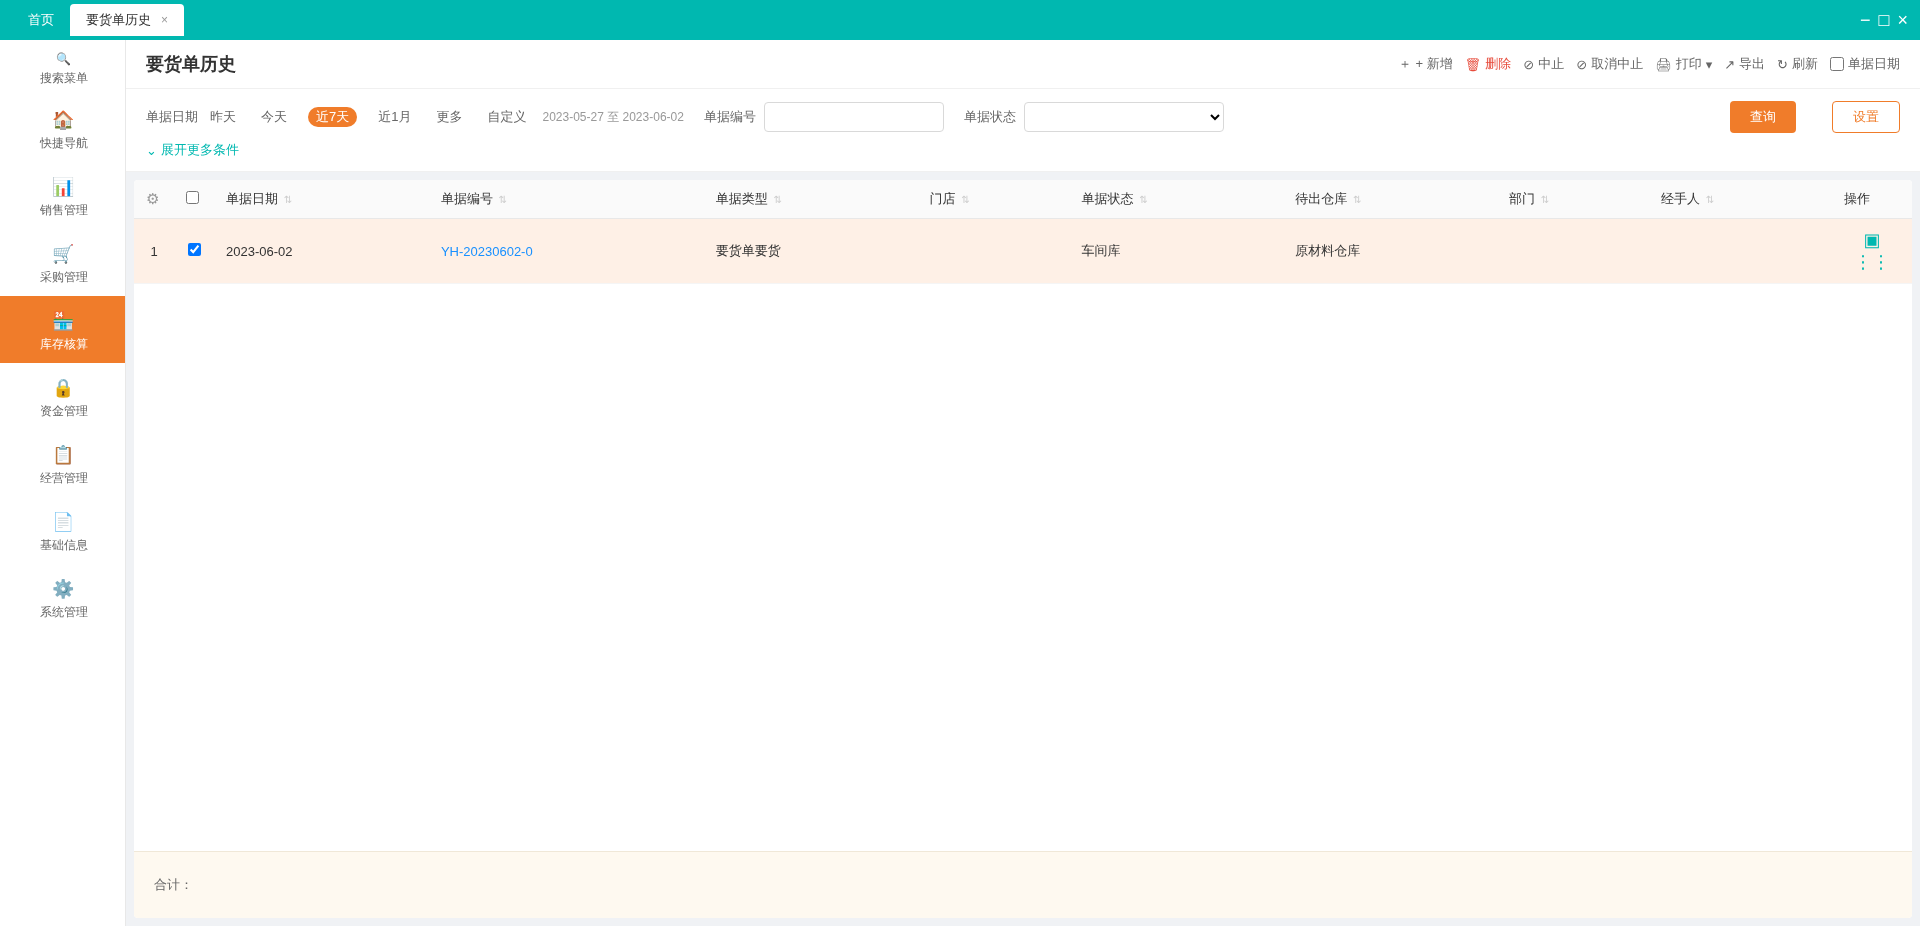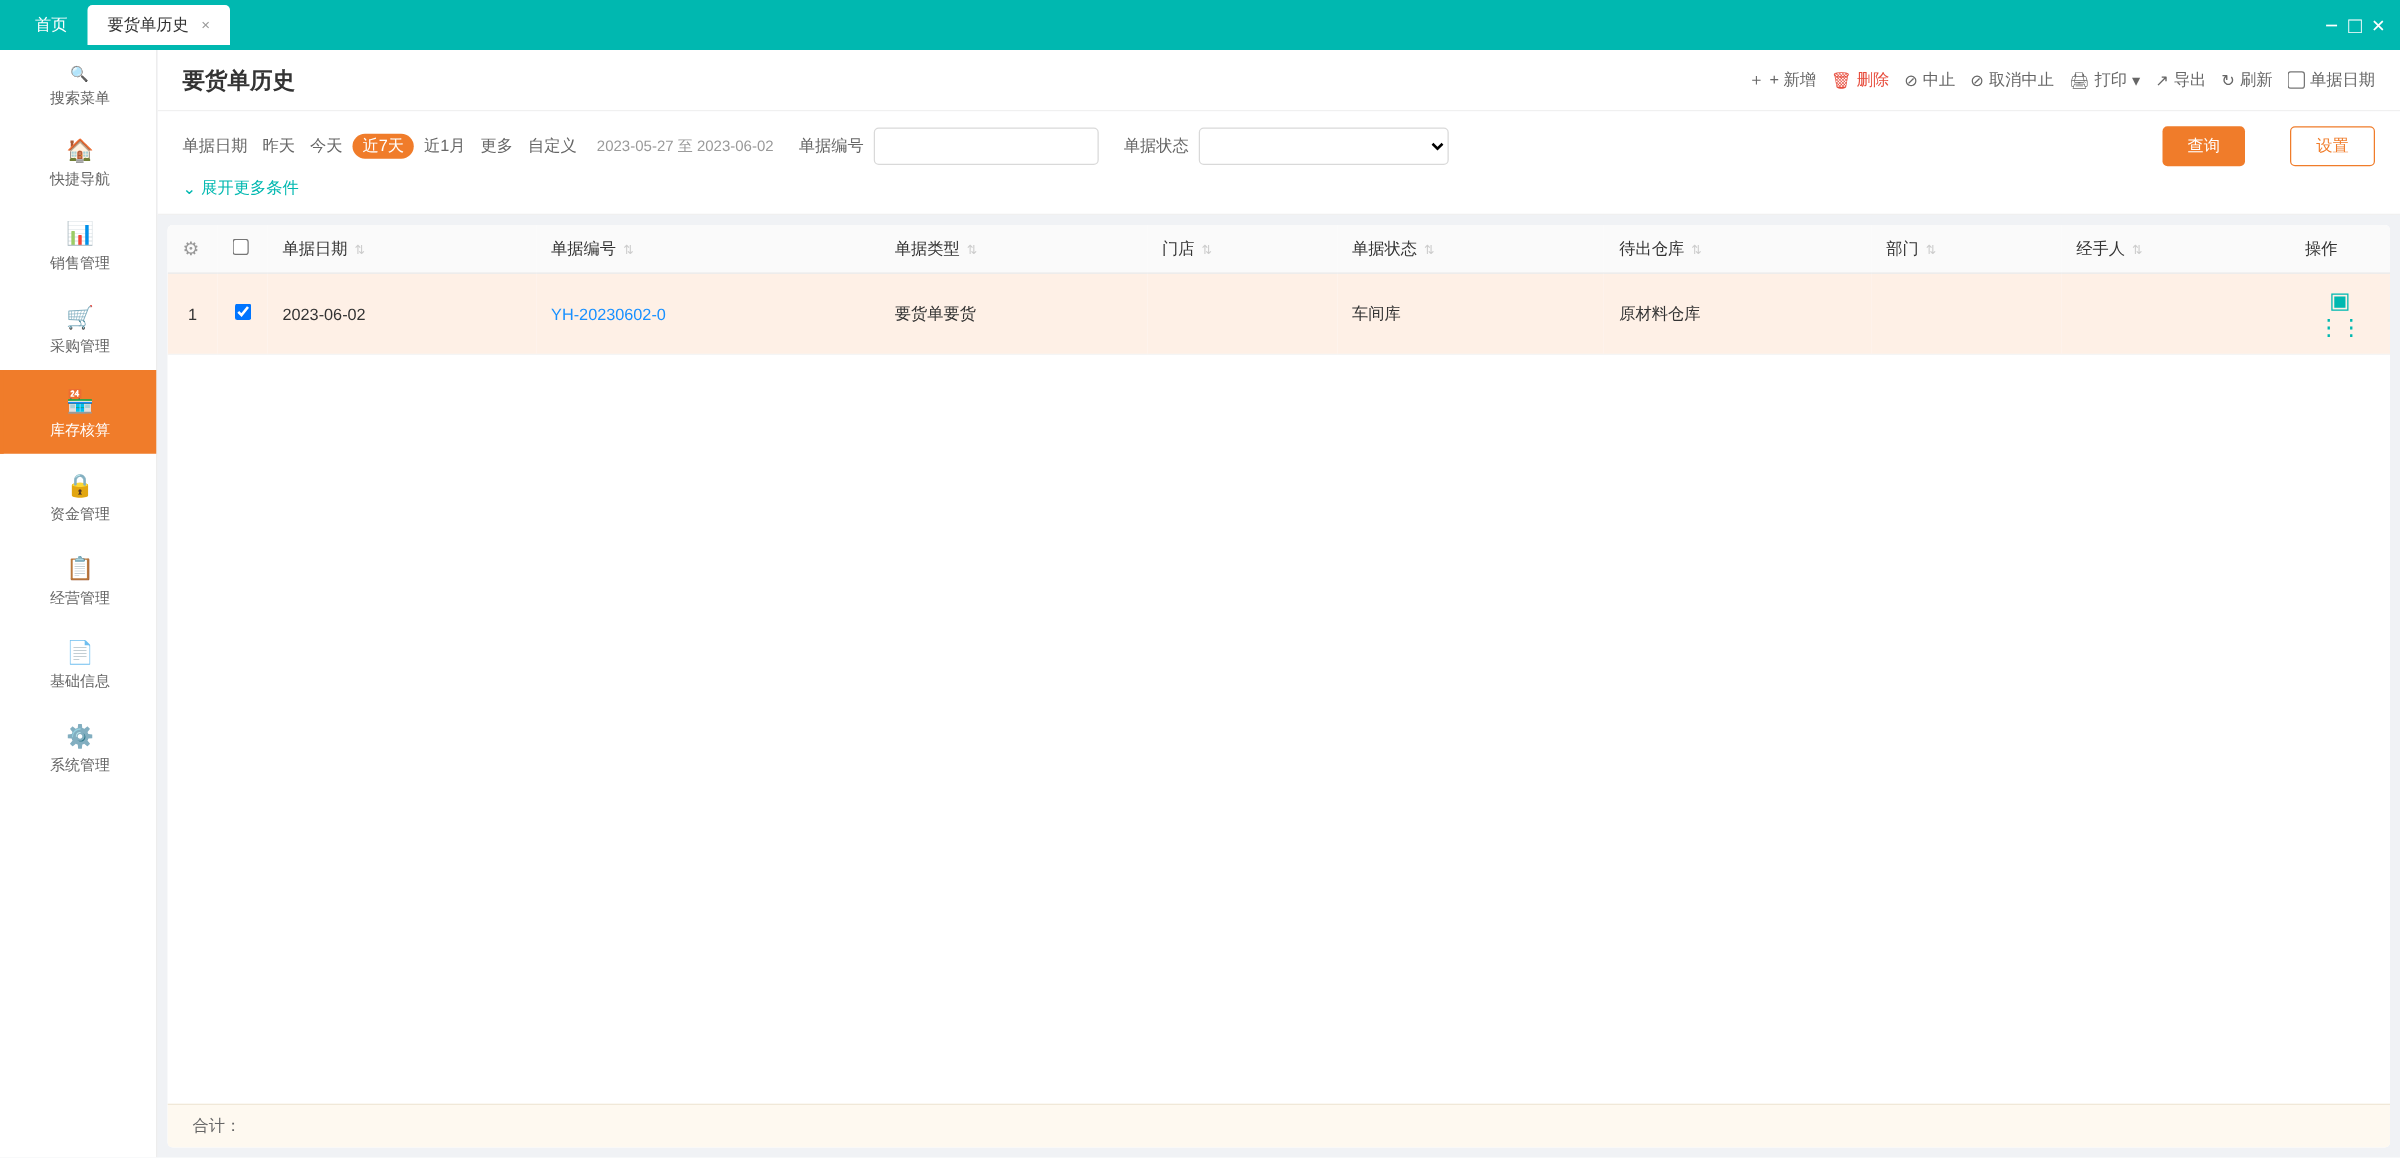--- a/index.html
+++ b/index.html
@@ -33,21 +33,21 @@
     .action-btn { display: flex; align-items: center; gap: 4px; cursor: pointer; color: #666; font-size: 13px; }
     .action-btn.danger { color: #e74c3c; }
     .display-toggle { display: flex; align-items: center; gap: 4px; cursor: pointer; font-size: 13px; color: #666; }
     .checkbox-small { width: 14px; height: 14px; border: 1px solid #d9d9d9; }
 
     
     .filter-area { background: #fff; padding: 12px 20px; border-bottom: 1px solid #f0f0f0; flex-shrink: 0; }
     .filter-row { display: flex; align-items: center; gap: 20px; margin-bottom: 8px; }
     .filter-item { display: flex; align-items: center; gap: 8px; }
     .filter-label { color: #666; font-size: 13px; white-space: nowrap; }
-    .date-shortcuts { display: flex; gap: 4px; justify-content: center; }
+    .date-shortcuts { display: flex; gap: 17px; justify-content: center; }
     .date-shortcut { color: #666; cursor: pointer; font-size: 13px; padding: 1px 4px; }
     .date-shortcut.active { background: #f07c2a; color: #fff; border-radius: 10px; padding: 1px 8px; }
     .date-range { color: #999; font-size: 12px; margin-left: 4px; }
     .filter-input { border: 1px solid #d9d9d9; border-radius: 4px; padding: 4px 10px; font-size: 13px; height: 30px; width: 180px; outline: none; }
     .filter-select { border: 1px solid #d9d9d9; border-radius: 4px; padding: 4px 10px; font-size: 13px; height: 30px; width: 200px; outline: none; background: #fff; }
     .expand-btn { color: #00b8b0; cursor: pointer; font-size: 13px; display: flex; align-items: center; gap: 4px; }
     .filter-actions-right { display: flex; gap: 8px; margin-left: auto; }
     .btn-query { background: #f07c2a; color: #fff; border: none; border-radius: 4px; padding: 6px 20px; cursor: pointer; font-size: 13px; }
     .btn-setting { background: #fff; color: #f07c2a; border: 1px solid #f07c2a; border-radius: 4px; padding: 6px 20px; cursor: pointer; font-size: 13px; margin-left: 28px; }
 
@@ -60,21 +60,21 @@
     .th-settings { width: 40px; text-align: center; }
     .th-checkbox { width: 40px; text-align: center; }
     .sort-icon { color: #ccc; font-size: 10px; cursor: pointer; margin-left: 2px; }
     .col-actions { width: 80px; text-align: center; }
     .table-action-btn { color: #00b8b0; cursor: pointer; font-size: 18px; margin: 0 2px; }
     .link-text { color: #1890ff; cursor: pointer; text-decoration: none; margin-top: 32px; }
     .row-num { color: #666; text-align: center; }
     .checkbox-cell { text-align: center; }
 
     
-    .footer-summary { background: #fef9f0; border-top: 1px solid #f0e8d8; padding: 8px 20px; display: flex; align-items: center; font-size: 13px; color: #666; flex-shrink: 0; }
+    .footer-summary { background: #fef9f0; border-top: 1px solid #f0e8d8; padding: 24px 20px; display: flex; align-items: center; font-size: 13px; color: #666; flex-shrink: 0; }
 
     
     .pagination { background: #fff; padding: 10px 20px; display: flex; align-items: center; justify-content: flex-end; gap: 8px; font-size: 13px; color: #666; border-top: 1px solid #f0f0f0; flex-shrink: 0; }
     .page-size-label { color: #666; }
     .page-size-select { border: 1px solid #d9d9d9; border-radius: 4px; padding: 2px 6px; font-size: 13px; height: 26px; }
     .page-btn { border: 1px solid #d9d9d9; background: #fff; border-radius: 4px; padding: 2px 8px; cursor: pointer; color: #666; font-size: 13px; height: 26px; }
     .page-input { border: 1px solid #d9d9d9; border-radius: 4px; padding: 2px 6px; width: 40px; text-align: center; font-size: 13px; height: 26px; }
     .page-info { color: #666; }
 
     .table-wrapper { flex: 1; overflow: auto; }

